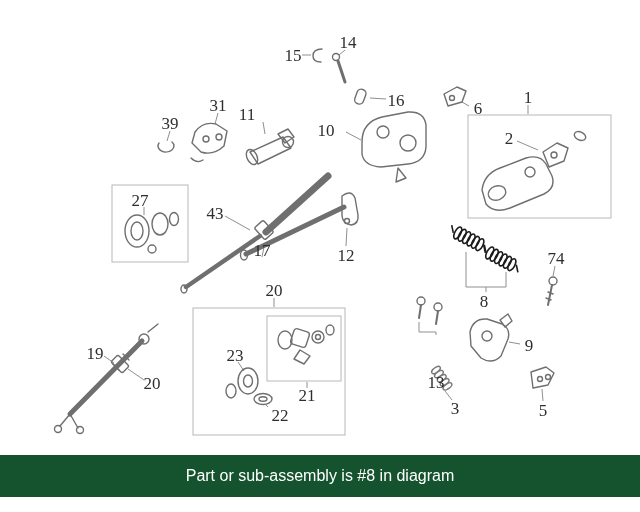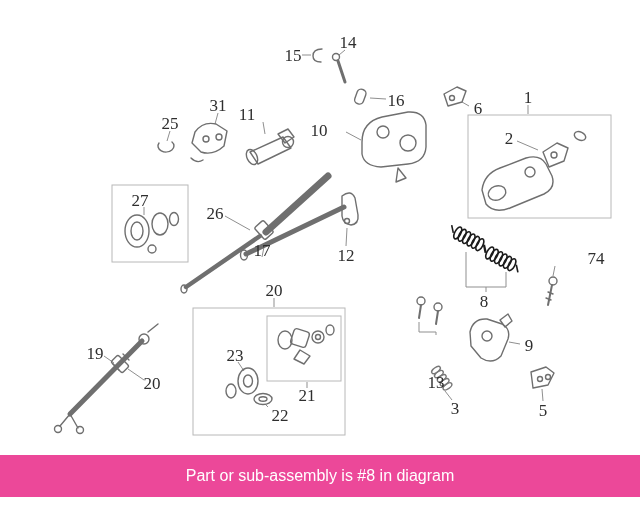--- a/index.html
+++ b/index.html
@@ -243,38 +243,38 @@
   </svg>
 
   <div id="callout-layer">
       <span class="callout" style="left: 348px; top: 42px;">14</span>
       <span class="callout" style="left: 293px; top: 55px;">15</span>
       <span class="callout" style="left: 396px; top: 100px;">16</span>
       <span class="callout" style="left: 478px; top: 108px;">6</span>
       <span class="callout" style="left: 528px; top: 97px;">1</span>
       <span class="callout" style="left: 218px; top: 105px;">31</span>
       <span class="callout" style="left: 247px; top: 114px;">11</span>
-      <span class="callout" style="left: 170px; top: 123px;">25</span>
-      <span class="callout" style="left: 319px; top: 130px;">10</span>
+      <span class="callout" style="left: 170px; top: 123px;">39</span>
+      <span class="callout" style="left: 326px; top: 130px;">10</span>
       <span class="callout" style="left: 509px; top: 138px;">2</span>
       <span class="callout" style="left: 140px; top: 200px;">27</span>
-      <span class="callout" style="left: 215px; top: 213px;">26</span>
+      <span class="callout" style="left: 215px; top: 213px;">43</span>
       <span class="callout" style="left: 346px; top: 255px;">12</span>
       <span class="callout" style="left: 262px; top: 250px;">17</span>
-      <span class="callout" style="left: 556px; top: 258px; margin-left: 40px;">74</span>
+      <span class="callout" style="left: 556px; top: 258px;">74</span>
       <span class="callout" style="left: 274px; top: 290px;">20</span>
       <span class="callout" style="left: 484px; top: 301px;">8</span>
       <span class="callout" style="left: 436px; top: 342px; margin-top: 40px;">13</span>
       <span class="callout" style="left: 529px; top: 345px;">9</span>
       <span class="callout" style="left: 95px; top: 353px;">19</span>
       <span class="callout" style="left: 235px; top: 355px;">23</span>
       <span class="callout" style="left: 152px; top: 383px;">20</span>
       <span class="callout" style="left: 307px; top: 395px;">21</span>
       <span class="callout" style="left: 280px; top: 415px;">22</span>
       <span class="callout" style="left: 455px; top: 408px;">3</span>
       <span class="callout" style="left: 543px; top: 410px;">5</span>
     </div>
 
-  <div class="banner" style="background: #ec4899; color: rgb(255, 255, 255);">
+  <div class="banner" style="background: #14532d; color: rgb(255, 255, 255);">
     <div>Part or sub-assembly is #8 in diagram</div>
   </div>
 
 </div>
 
 </body></html>

